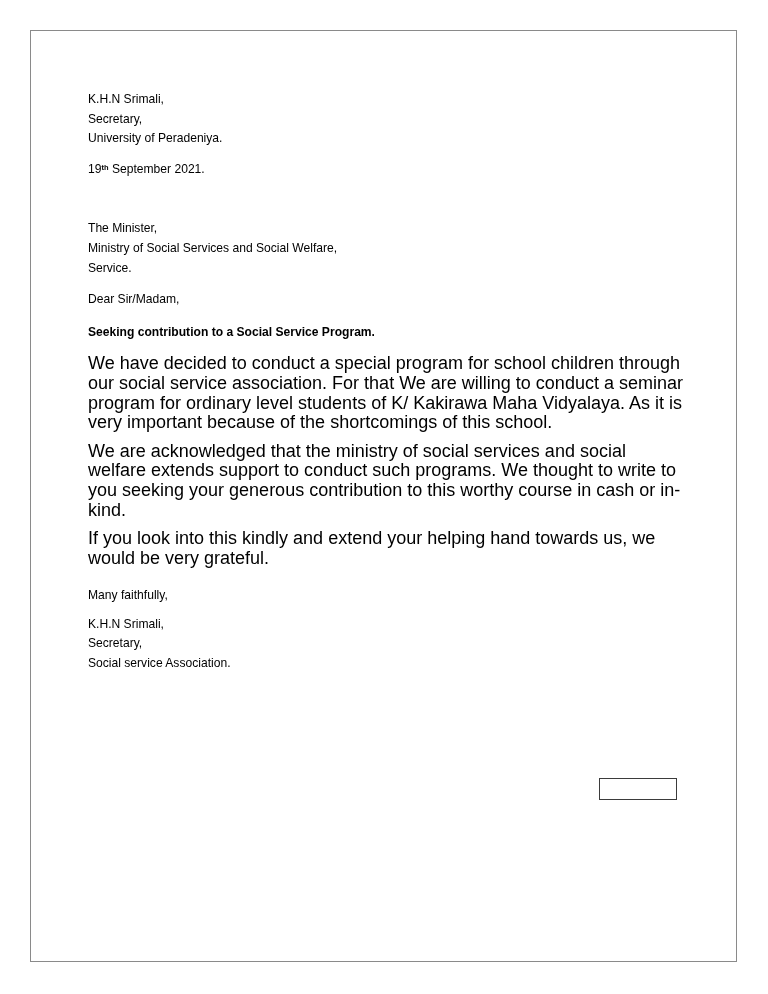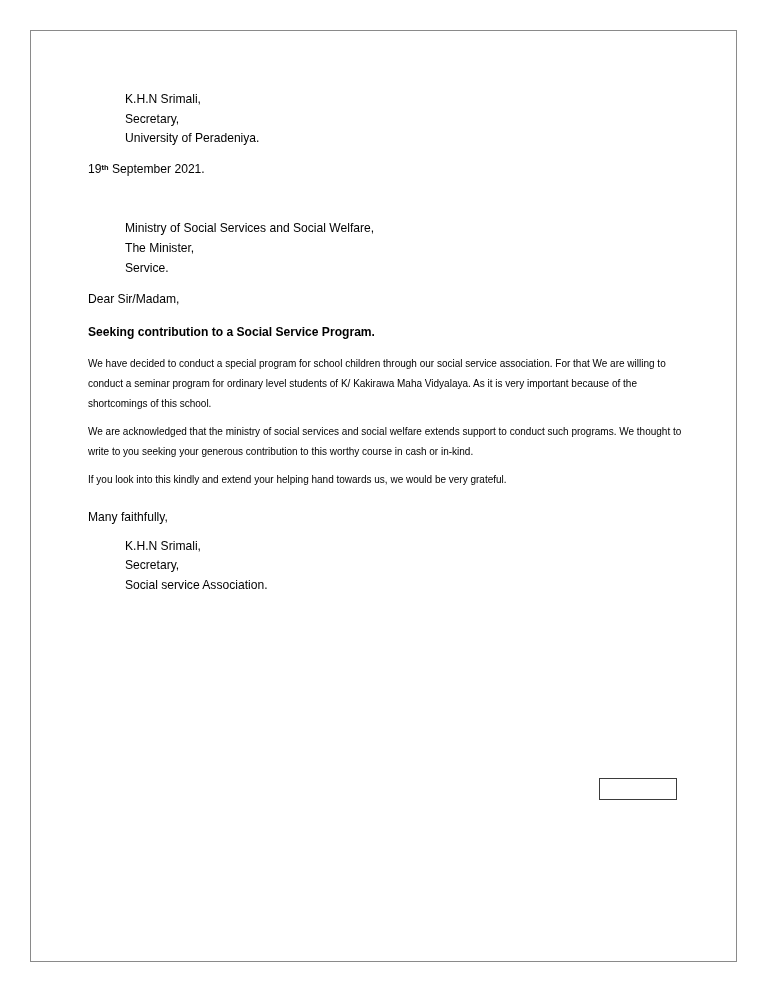--- a/index.html
+++ b/index.html
@@ -40,40 +40,39 @@
     color: #000000;
   }
 
   .block {
     margin: 0;
     padding: 0;
   }
   .line {
     display: block;
     white-space: pre-wrap;
-    margin-left: 37px;
   }
 
   
   .gap-sender   { height: 11px; }
   .gap-date     { height: 40px; }
   .gap-recip    { height: 12px; }
   .gap-salut    { height: 13px; }
   .gap-subject  { height: 12px; }
   .gap-para     { height: 9px; }
 
   .subject {
     font-weight: bold;
     font-size: 12.1px;
     line-height: 19.6px;
   }
 
   .para {
     text-align: left;
-    font-size: 10px;
+    font-size: 18px;
     line-height: 19.6px;
     white-space: normal;
   }
 
   sup {
     font-size: 0.62em;
     vertical-align: 0.42em;
     line-height: 0;
     font-weight: bold;
   }
@@ -105,22 +104,22 @@
 
     <div class="gap-sender"></div>
 
     <div class="block">
       <span>19</span><sup>th</sup><span> September 2021.</span>
     </div>
 
     <div class="gap-date"></div>
 
     <div class="block">
+      <span class="line">The Minister,</span>
       <span class="line">Ministry of Social Services and Social Welfare,</span>
-      <span class="line">The Minister,</span>
       <span class="line">Service.</span>
     </div>
 
     <div class="gap-recip"></div>
 
     <div class="block">Dear Sir/Madam,</div>
 
     <div class="gap-salut"></div>
 
     <div class="block subject">Seeking contribution to a Social Service Program.</div>

